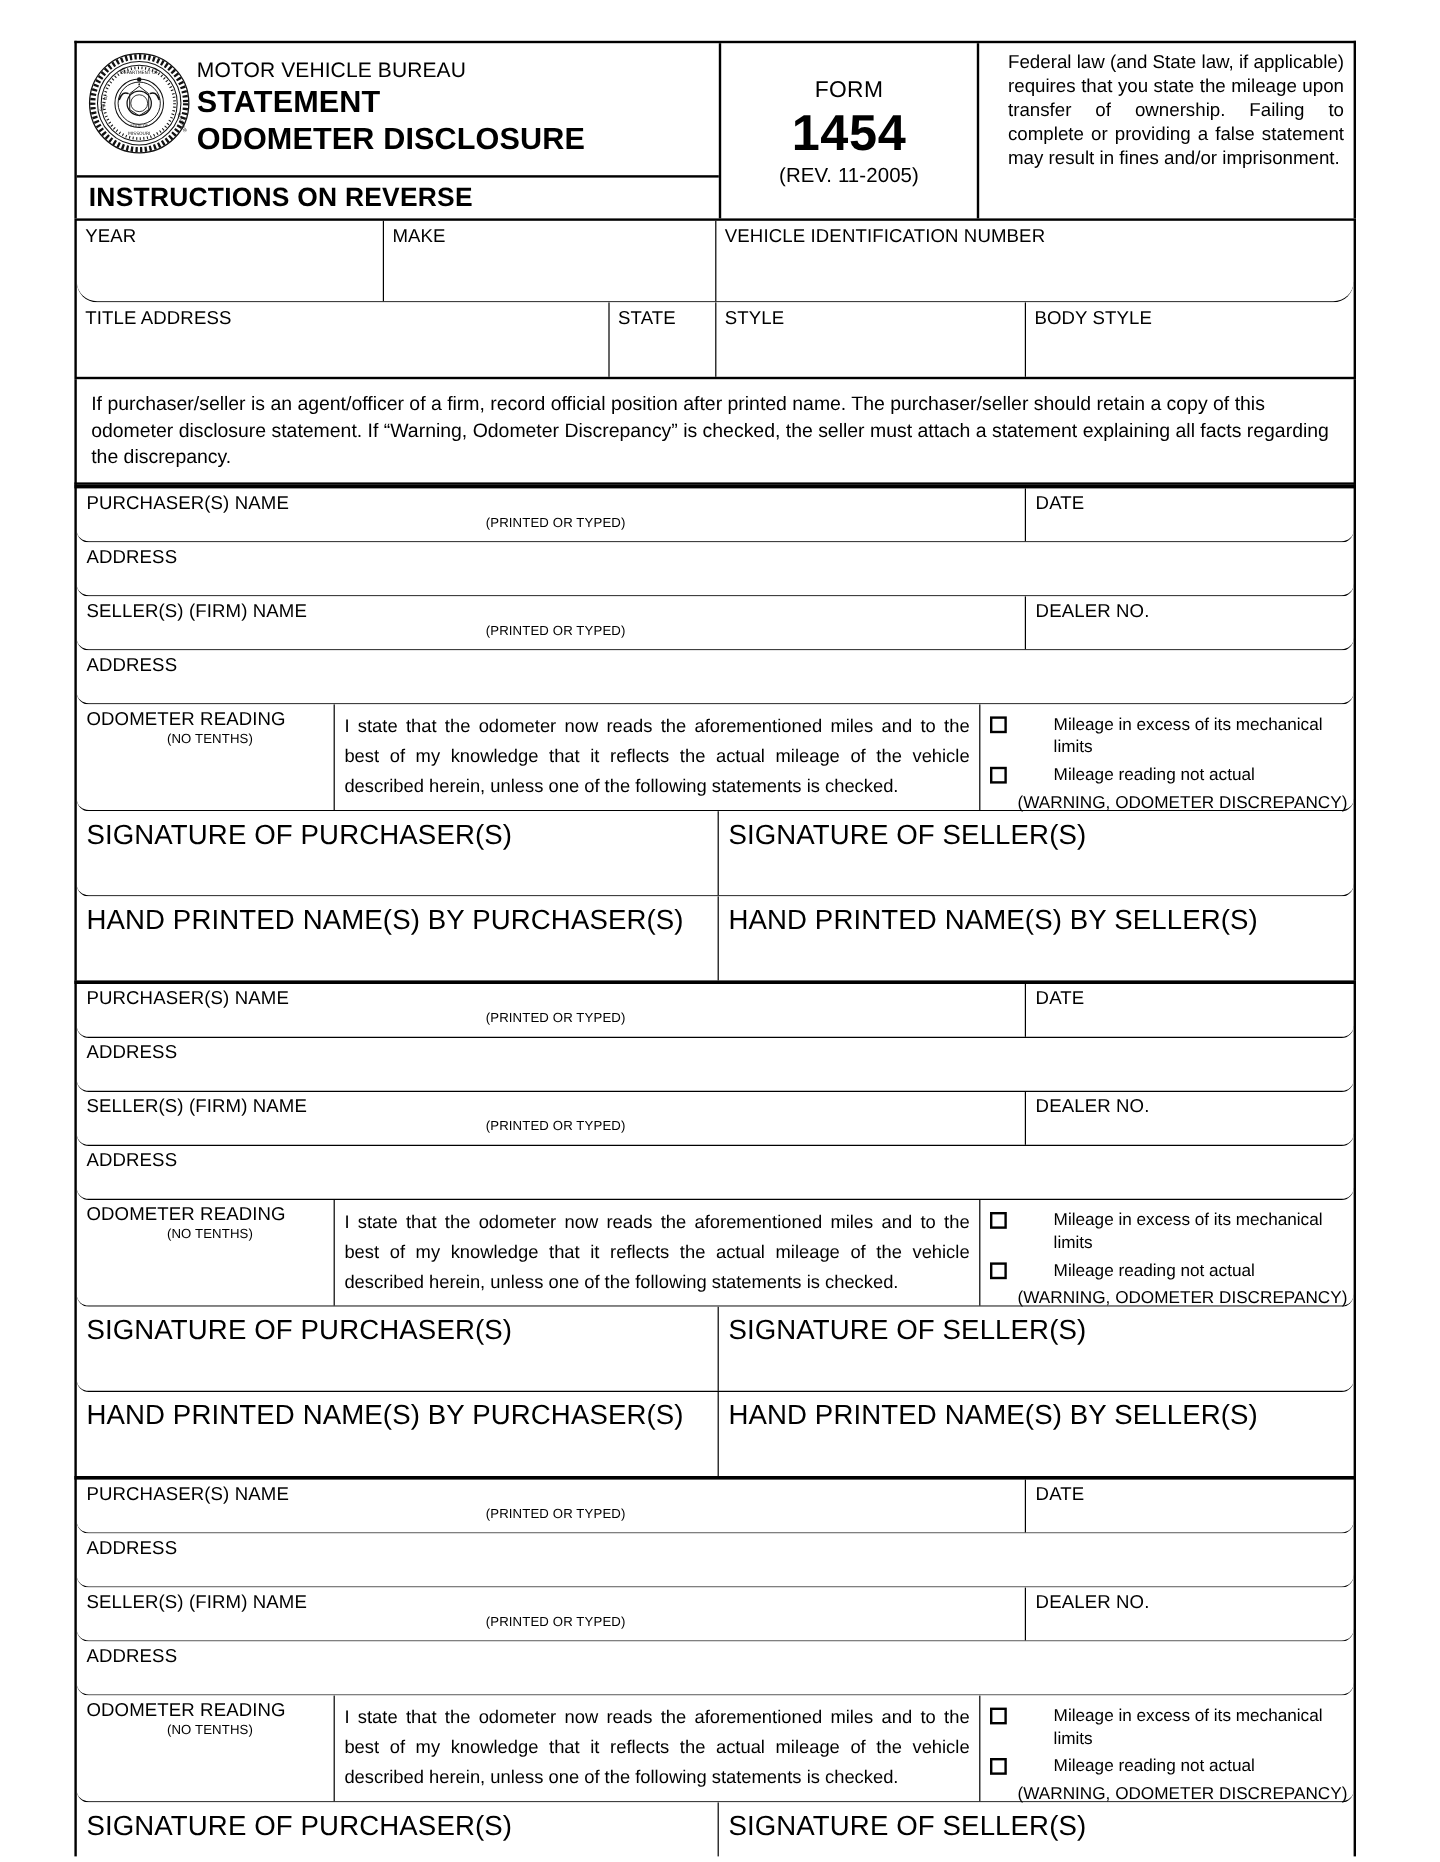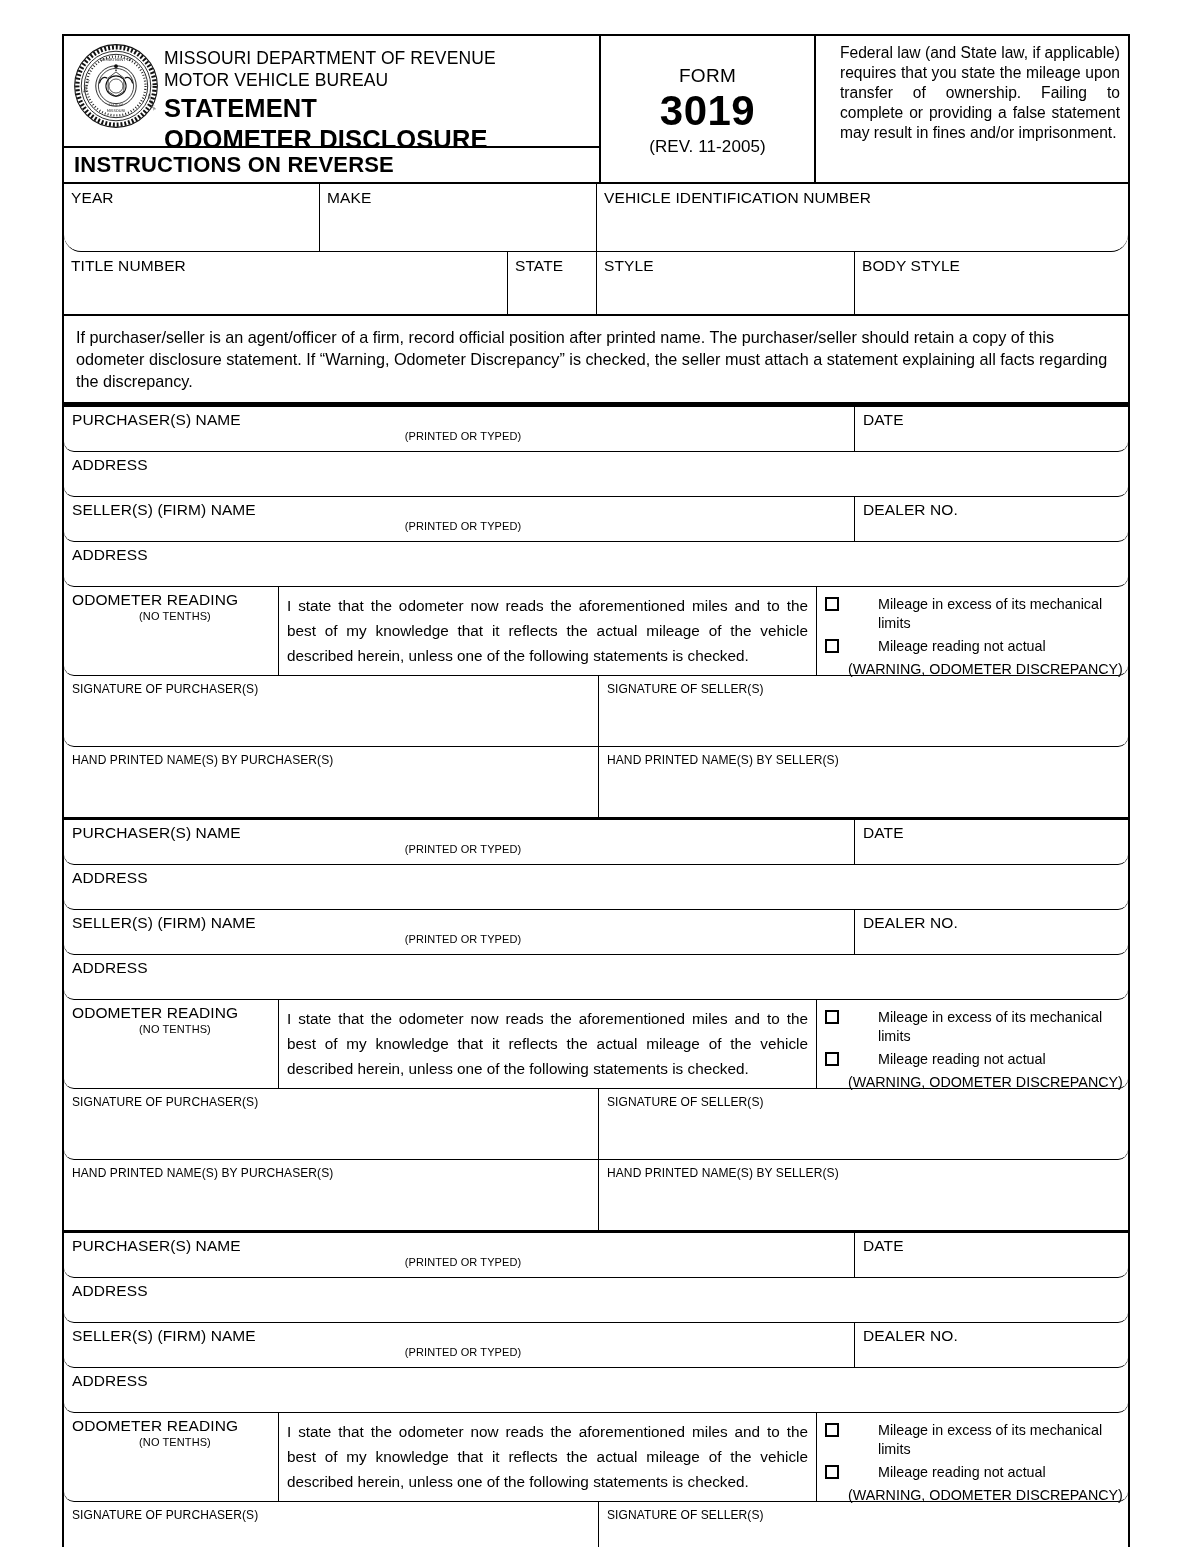--- a/index.html
+++ b/index.html
@@ -175,21 +175,21 @@
   .chk-txt {
     font-size: 14.3px;
     line-height: 1.32;
     margin-left: 9px;
   }
   .chk-sub {
     font-size: 14.3px;
     line-height: 1.32;
     margin-left: 23px;
   }
-  .sig-lbl { font-size: 12px; letter-spacing: 0.1px; padding: 6px 0 0 8px; }
+  .sig-lbl { font-size: 23px; letter-spacing: 0.1px; padding: 6px 0 0 8px; }
 </style>
 </head>
 <body>
 
 <div class="page">
  <div class="form-wrap">
 
   <div class="hdr">
 
     <div class="hdr-left">
@@ -209,34 +209,33 @@
           <path d="M69 47 Q66 38 60 41" fill="none" stroke="#111" stroke-width="1.4"></path>
           <circle cx="50" cy="27.5" r="2.1" fill="#111"></circle>
           <path d="M50 30.5 L51 33 L49 33 Z" fill="#111"></path>
           <text x="50" y="22" font-family="DejaVu Sans, sans-serif" font-size="4.3" text-anchor="middle" fill="#111">DEPARTMENT OF</text>
           <text x="50" y="80" font-family="DejaVu Sans, sans-serif" font-size="4.3" text-anchor="middle" fill="#111">MISSOURI</text>
           <text x="50" y="73" font-family="DejaVu Sans, sans-serif" font-size="3.6" text-anchor="middle" fill="#111">STATE OF</text>
           <text x="15" y="58" font-family="DejaVu Sans, sans-serif" font-size="4" fill="#111" transform="rotate(-70 15 58)">SEAL OF</text>
           <text x="86" y="60" font-family="DejaVu Sans, sans-serif" font-size="4" fill="#111" transform="rotate(70 86 60)">REVENUE</text>
         </svg>
         <div class="hdr-text">
-          <div class="agency1">MISSOURI DEPARTMENT OF REVENUE</div>
           <div class="agency2">MOTOR VEHICLE BUREAU</div>
           <div class="formtitle">STATEMENT</div>
           <div class="formtitle">ODOMETER DISCLOSURE</div>
         </div>
       </div>
       <div class="instr-bar">
         <span>INSTRUCTIONS ON REVERSE</span>
       </div>
     </div>
 
     <div class="hdr-mid">
       <div class="form-word">FORM</div>
-      <div class="form-num">3019</div>
+      <div class="form-num">1454</div>
       <div class="form-rev">(REV. 11-2005)</div>
     </div>
 
     <div class="hdr-right">
       <div class="fed-text">Federal law (and State law, if applicable) requires that you state the mileage upon transfer of ownership. Failing to complete or providing a false statement may result in fines and/or imprisonment.</div>
     </div>
   </div>
 
   <div class="vgrid">
     <div class="vrow r1">
@@ -248,21 +247,21 @@
         <div class="lbl">MAKE</div>
         <div class="lbl"></div>
       </div>
       <div class="vcell" style="flex:1">
         <div class="lbl">VEHICLE IDENTIFICATION NUMBER</div>
         <div class="lbl"></div>
       </div>
     </div>
     <div class="vrow r2">
       <div class="vcell bdr-r" style="width:444px">
-        <div class="lbl">TITLE NUMBER</div>
+        <div class="lbl">TITLE ADDRESS</div>
         <div class="lbl"></div>
       </div>
       <div class="vcell bdr-r" style="width:89px">
         <div class="lbl">STATE</div>
         <div class="lbl"></div>
       </div>
       <div class="vcell bdr-r" style="width:258px">
         <div class="lbl">STYLE</div>
         <div class="lbl"></div>
       </div>

